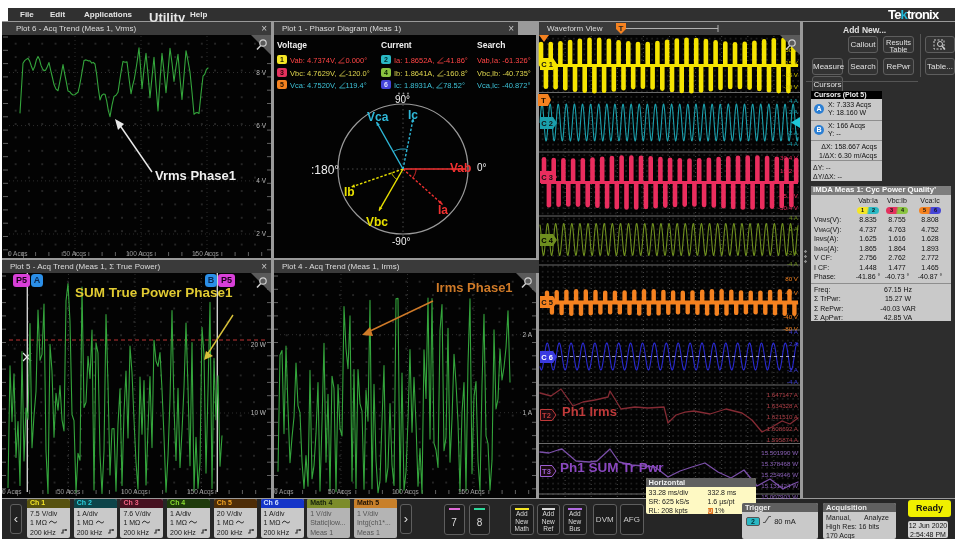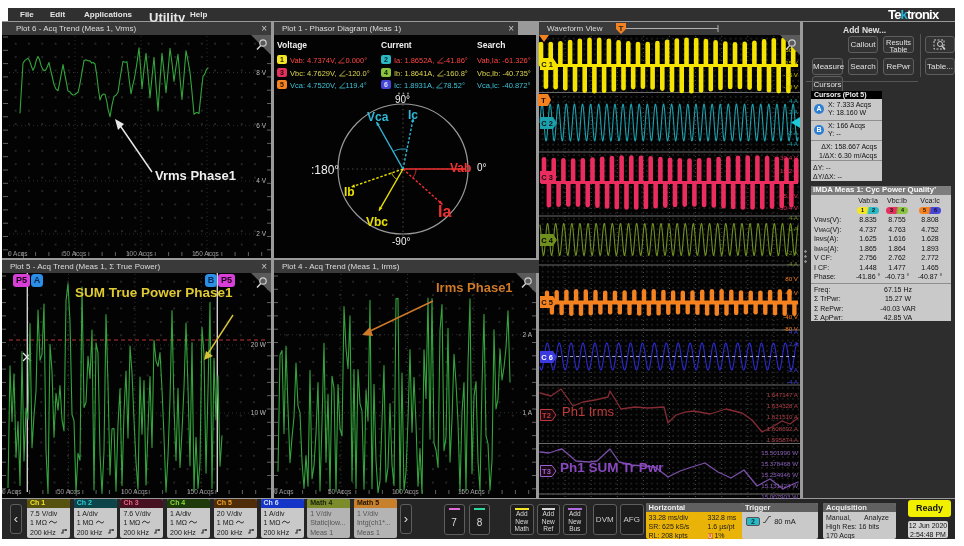--- a/index.html
+++ b/index.html
@@ -251,21 +251,21 @@
     <polyline points="407.0,149.4 406.3,149.3 405.6,149.2 404.9,149.1 404.2,149.0 403.4,149.0 402.7,149.0 402.0,149.0 401.3,149.1 400.6,149.1 399.9,149.2 399.2,149.4 398.5,149.5 397.8,149.7 397.1,149.9 396.4,150.1 395.8,150.4 395.1,150.6 394.4,150.9 393.8,151.2 393.2,151.6" fill="none" stroke="#2fb8d8" stroke-width="1" stroke-linejoin="round" stroke-linecap="round"></polyline>
     <circle cx="399" cy="93.5" r="0.9" fill="#9a9a9a"></circle>
     <circle cx="403.5" cy="93.5" r="0.9" fill="#9a9a9a"></circle>
     <circle cx="408" cy="93.5" r="0.9" fill="#9a9a9a"></circle>
   </svg>
 <div class="abs" style="left:395px;top:94px;font-size:10px;color:#f0f0f0;">90°</div>
 <div class="abs" style="left:392px;top:236px;font-size:10px;color:#f0f0f0;">-90°</div>
 <div class="abs" style="left:311px;top:163px;font-size:12px;color:#f0f0f0;">:180°</div>
 <div class="abs" style="left:450px;top:161px;font-size:12px;font-weight:bold;color:#f03030;">Vab</div>
 <div class="abs" style="left:477px;top:162px;font-size:10px;color:#f0f0f0;">0°</div>
-<div class="abs" style="left:438px;top:203px;font-size:16px;font-weight:bold;color:#f03030;">Ia</div>
+<div class="abs" style="left:438px;top:203px;font-size:12px;font-weight:bold;color:#f03030;">Ia</div>
 <div class="abs" style="left:366px;top:215px;font-size:12px;font-weight:bold;color:#e8e000;">Vbc</div>
 <div class="abs" style="left:344px;top:185px;font-size:12px;font-weight:bold;color:#e8e000;">Ib</div>
 <div class="abs" style="left:367px;top:110px;font-size:12px;font-weight:bold;color:#2fb8d8;">Vca</div>
 <div class="abs" style="left:408px;top:108px;font-size:12px;font-weight:bold;color:#2fb8d8;">Ic</div>
 <div class="ttl" style="left:274px;top:260px;width:290px;"><span style="margin-left:8px;">Plot 4 - Acq Trend (Meas 1, Irms)</span><span class="x">×</span></div>
 <div class="blk" style="left:274px;top:273px;width:262px;height:225px;"></div>
 <div class="abs" style="left:280px;top:275px;width:252px;height:218px;background-image:radial-gradient(#262626 0.7px, transparent 0.8px);background-size:13.3px 13.4px;"></div>
 <svg class="abs" style="left:0;top:0;" width="964" height="546" viewBox="0 0 964 546">
     <line x1="280.0" y1="334.7" x2="532.0" y2="334.7" stroke="#2f2f2f" stroke-width="1" stroke-dasharray="1,3"></line>
     <line x1="280.0" y1="412.7" x2="532.0" y2="412.7" stroke="#2f2f2f" stroke-width="1" stroke-dasharray="1,3"></line>
@@ -566,21 +566,21 @@
     <text x="7.0" y="9" font-size="7.5" fill="#fff" text-anchor="middle" font-weight="bold">C 6</text>
   </svg>
 <svg class="abs" style="left:539.5px;top:409px;" width="18" height="12">
     <polygon points="0.5,0.5 12,0.5 16,6 12,11.5 0.5,11.5" fill="#1a0a10" stroke="#c03a3a" stroke-width="1"></polygon>
     <text x="6.5" y="9" font-size="7.5" fill="#c03a3a" text-anchor="middle" font-weight="bold">T2</text>
   </svg>
 <svg class="abs" style="left:539.5px;top:465px;" width="18" height="12">
     <polygon points="0.5,0.5 12,0.5 16,6 12,11.5 0.5,11.5" fill="#1a0a10" stroke="#9a5fd0" stroke-width="1"></polygon>
     <text x="6.5" y="9" font-size="7.5" fill="#9a5fd0" text-anchor="middle" font-weight="bold">T3</text>
   </svg>
-<div class="abs" style="left:562px;top:404px;font-size:13px;font-weight:normal;color:#c03a3a;">Ph1 Irms</div>
+<div class="abs" style="left:562px;top:404px;font-size:13px;font-weight:bold;color:#c03a3a;">Ph1 Irms</div>
 <div class="abs" style="left:560px;top:460px;font-size:13.5px;font-weight:bold;color:#8a48c0;">Ph1 SUM Tr Pwr</div>
 <div class="rlab" style="left:758px;top:46px;width:40px;color:#d8c800;font-size:6.2px;">30 V</div>
 <div class="rlab" style="left:758px;top:59px;width:40px;color:#d8c800;font-size:6.2px;">15 V</div>
 <div class="rlab" style="left:758px;top:71px;width:40px;color:#d8c800;font-size:6.2px;">-15 V</div>
 <div class="rlab" style="left:758px;top:83px;width:40px;color:#d8c800;font-size:6.2px;">-30 V</div>
 <div class="rlab" style="left:758px;top:97px;width:40px;color:#1ba0ad;font-size:6.2px;">4 A</div>
 <div class="rlab" style="left:758px;top:108px;width:40px;color:#1ba0ad;font-size:6.2px;">2 A</div>
 <div class="rlab" style="left:758px;top:129px;width:40px;color:#1ba0ad;font-size:6.2px;">-2 A</div>
 <div class="rlab" style="left:758px;top:140px;width:40px;color:#1ba0ad;font-size:6.2px;">-4 A</div>
 <div class="rlab" style="left:758px;top:154px;width:40px;color:#ea2d5e;font-size:6.2px;">30.4 V</div>
@@ -778,21 +778,21 @@
 <div class="btn" style="left:536.5px;top:504px;width:23.5px;height:31px;background:#1d1d1d;">
     <div style="position:absolute;left:4px;right:4px;top:3px;height:2px;background:#d8d8d8;"></div>
     <div style="margin-top:5px;font-size:6.5px;line-height:7.5px;color:#ddd;">Add<br>New<br>Ref</div>
   </div>
 <div class="btn" style="left:563px;top:504px;width:23.5px;height:31px;background:#1d1d1d;">
     <div style="position:absolute;left:4px;right:4px;top:3px;height:2px;background:#b06ae0;"></div>
     <div style="margin-top:5px;font-size:6.5px;line-height:7.5px;color:#ddd;">Add<br>New<br>Bus</div>
   </div>
 <div class="btn" style="left:593px;top:504px;width:23.5px;height:31px;background:#1d1d1d;font-size:8px;line-height:30px;color:#ccc;">DVM</div>
 <div class="btn" style="left:620px;top:504px;width:23.5px;height:31px;background:#1d1d1d;font-size:8px;line-height:30px;color:#ccc;">AFG</div>
-<div class="abs" style="left:645.5px;top:503px;width:110px;height:36px;background:#eab308;border-radius:2px;overflow:hidden;">
+<div class="abs" style="left:645.5px;top:478px;width:110px;height:36px;background:#fef9c3;border-radius:2px;overflow:hidden;">
     <div class="hdrbar">Horizontal</div>
     <div style="position:relative;font-size:7px;color:#1a1a1a;line-height:9px;padding:0.5px 0 0 3px;">33.28 ms/div<span style="position:absolute;left:62px;top:0.5px;">332.8 ms</span><br>SR: 625 kS/s<span style="position:absolute;left:62px;top:9.5px;">1.6 µs/pt</span><br>RL: 208 kpts<span style="position:absolute;left:62px;top:18.5px;"><span style="display:inline-block;width:5px;height:6px;background:#e07820;color:#fff;font-size:5px;line-height:6px;text-align:center;vertical-align:0px;">U</span> 1%</span></div>
   </div>
 <div class="abs" style="left:742px;top:503px;width:76px;height:36px;background:#c9c9c9;border-radius:2px;overflow:hidden;">
     <div class="hdrbar">Trigger</div>
     <div style="padding:3px 0 0 4px;font-size:7.5px;color:#1a1a1a;"><span style="display:inline-block;width:14px;height:9px;background:#2ab8c4;border:1px solid #555;border-radius:2px;color:#00333a;font-size:7px;font-weight:bold;text-align:center;line-height:8px;">2</span> <svg width="10" height="9">
         <path d="M1,7.5 L3,7.5 L7,1.5 L9,1.5" fill="none" stroke="#555" stroke-width="1.1"></path>
       </svg> 80 mA</div>
   </div>
 <div class="abs" style="left:823px;top:503px;width:73px;height:36px;background:#c9c9c9;border-radius:2px;overflow:hidden;">

